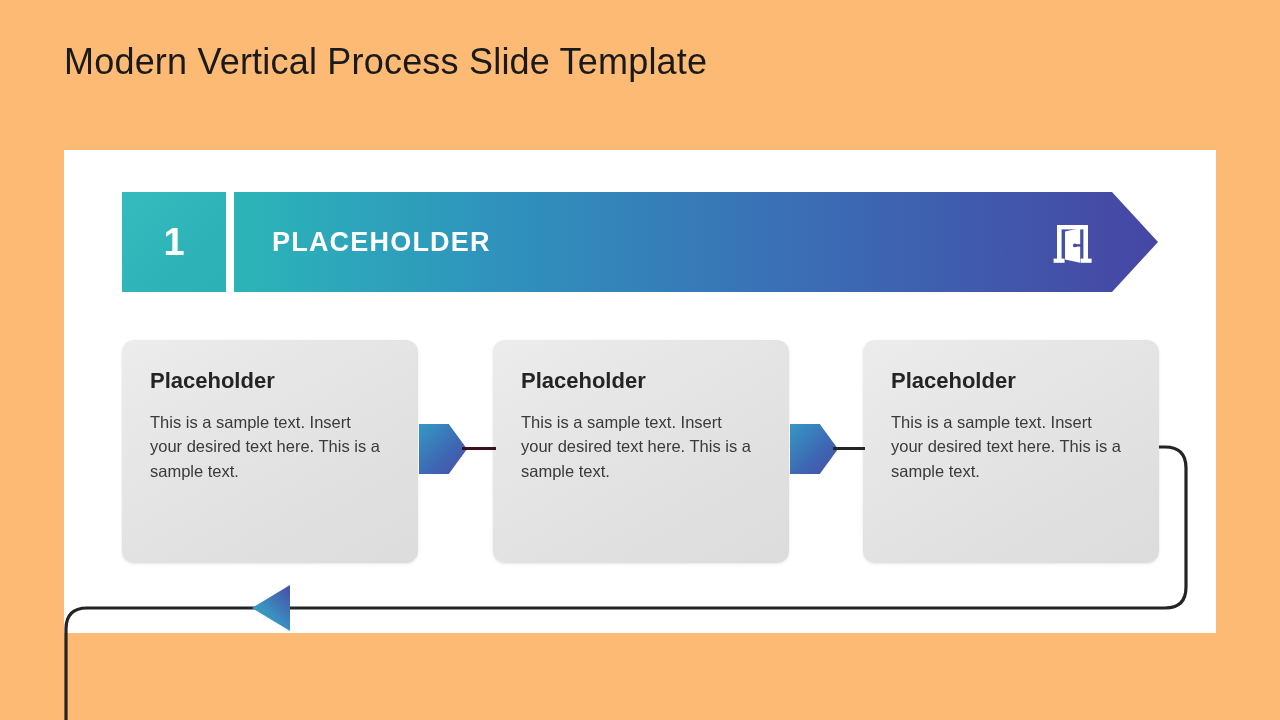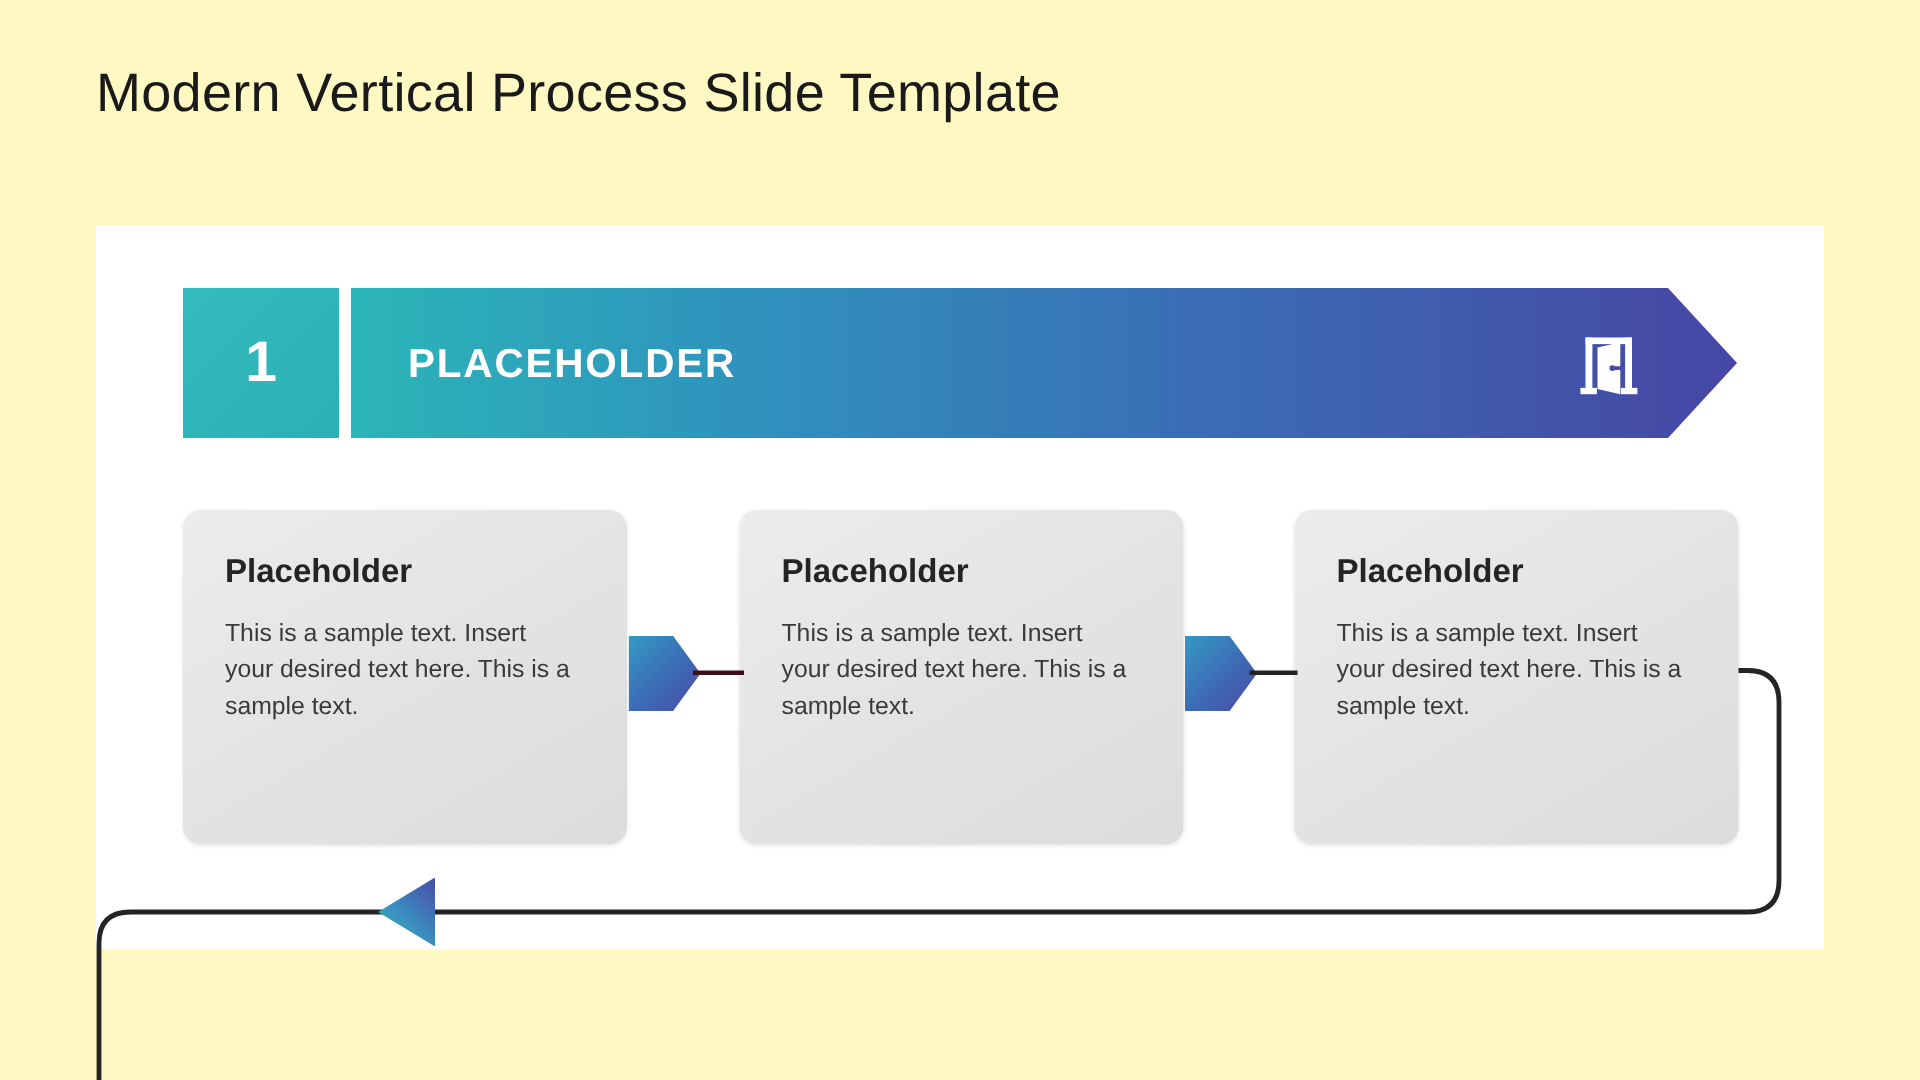--- a/index.html
+++ b/index.html
@@ -6,21 +6,21 @@
   * { margin:0; padding:0; box-sizing:border-box; }
   html, body {
     width:1280px; height:720px;
     background:#f1f1f1;
     font-family:"Liberation Sans", sans-serif;
     overflow:hidden;
   }
   #slide {
     position:relative;
     width:1280px; height:720px;
-    background:#fef9c3;
+    background:#fdba74;
   }
 
   
   #slide-title {
     position:absolute;
     left:64px; top:41px;
     font-size:36px;
     font-weight:400;
     color:#1a1a1a;
     letter-spacing:0.2px;

